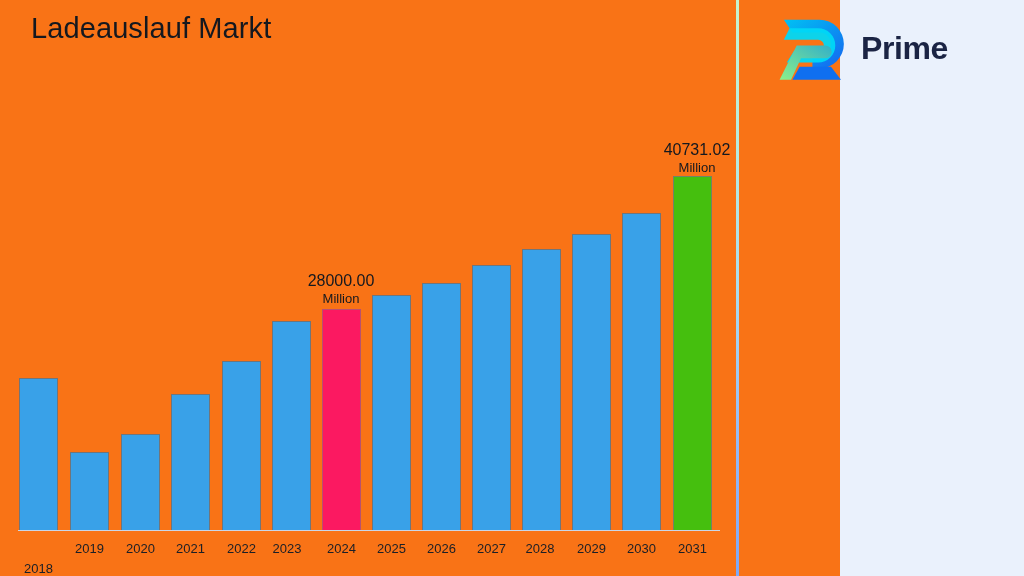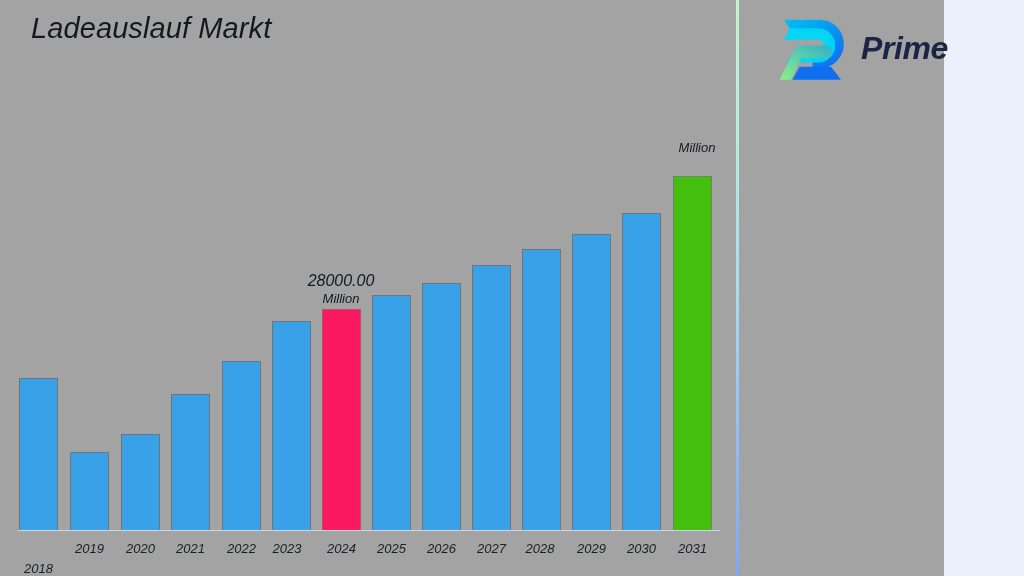--- a/index.html
+++ b/index.html
@@ -8,24 +8,23 @@
   }
   body {
     width: 1024px;
     height: 576px;
     background: #eaf1fc;
     font-family: "Liberation Sans", sans-serif;
     overflow: hidden;
   }
   #root {
     position: relative;
-    width: 944px;
-    height: 576px;
-    background: #a3a3a3;
-    font-style: italic;
+    width: 840px;
+    height: 576px;
+    background: #f97316;
   }
 
   
   #chart-title {
     position: absolute;
     left: 31px;
     top: 12px;
     font-size: 29px;
     font-weight: 400;
     color: #14181f;
@@ -195,20 +194,21 @@
         <div class="x-label" style="left: 561.5px;">2029</div>
         <div class="x-label" style="left: 611.5px;">2030</div>
         <div class="x-label" style="left: 662.5px;">2031</div>
       </div>
     <div id="callouts-layer">
         <div class="value-callout" style="left: 261px; top: 271px;">
           <span class="val">28000.00</span>
           <span class="unit">Million</span>
         </div>
         <div class="value-callout" style="left: 617px; top: 140px;">
+          <span class="val">40731.02</span>
           <span class="unit">Million</span>
         </div>
       </div>
   </div>
 
   <div id="panel-divider"></div>
 
   <div id="side-panel">
 
     <div id="logo-block">

